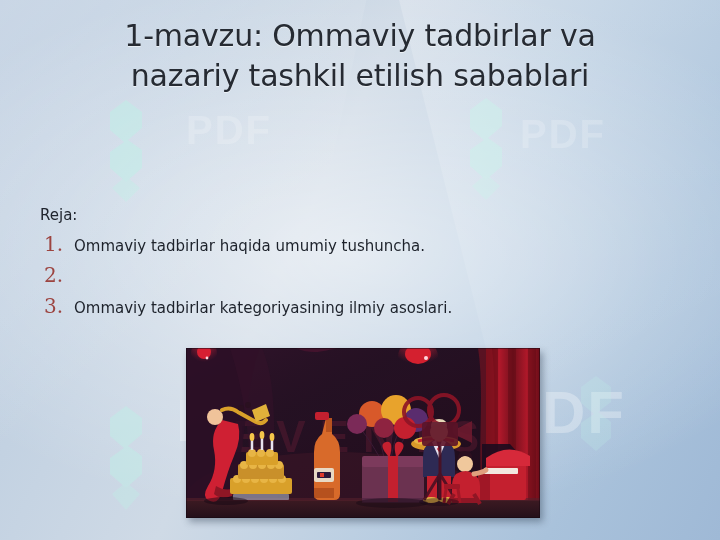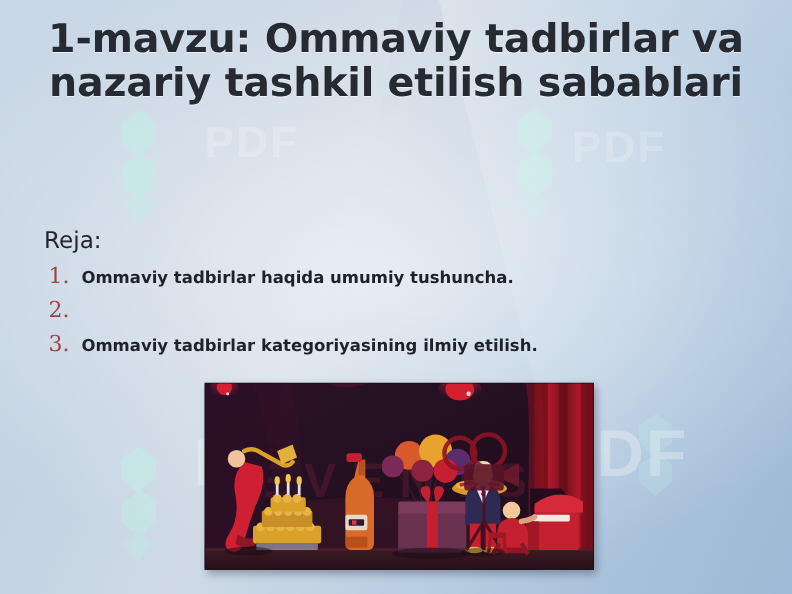--- a/index.html
+++ b/index.html
@@ -66,38 +66,38 @@
   #title-block {
     position: absolute;
     left: 0; top: 16px;
     width: 720px;
     text-align: center;
     padding: 0 14px;
     box-sizing: border-box;
   }
   .title-line {
     font-family: "DejaVu Sans", sans-serif;
-    font-weight: 700;
-    font-size: 36px;
+    font-weight: 400;
+    font-size: 30px;
     line-height: 40px;
     color: #262b33;
     letter-spacing: -0.2px;
     text-shadow: 0 1px 0 rgba(255,255,255,0.55);
   }
 
   
   #reja-block {
     position: absolute;
     left: 40px;
     top: 206px;
     width: 640px;
   }
   .reja-label {
     font-family: "DejaVu Sans", sans-serif;
-    font-size: 21px;
+    font-size: 15px;
     color: #20252e;
     margin-bottom: 8px;
   }
   .reja-list {
     list-style: none;
     margin: 0;
     padding: 0;
   }
   .reja-item {
     display: flex;
@@ -112,21 +112,20 @@
     flex: 0 0 34px;
     text-align: left;
     padding-left: 4px;
     box-sizing: border-box;
   }
   .reja-text {
     font-family: "DejaVu Sans", sans-serif;
     font-size: 15px;
     color: #1d222b;
     line-height: 20px;
-    font-weight: bold;
   }
 
   
   #picture-frame {
     position: absolute;
     left: 186px;
     top: 348px;
     width: 354px;
     height: 170px;
     box-shadow: 3px 4px 7px rgba(40,55,75,0.40);
@@ -190,21 +189,21 @@
     <ul class="reja-list">
       <li class="reja-item">
         <span class="reja-num">1.</span>
         <span class="reja-text">Ommaviy tadbirlar haqida umumiy tushuncha.</span>
       </li>
       <li class="reja-item">
         <span class="reja-num">2.</span>
       </li>
       <li class="reja-item">
         <span class="reja-num">3.</span>
-        <span class="reja-text">Ommaviy tadbirlar kategoriyasining ilmiy etilish.</span>
+        <span class="reja-text">Ommaviy tadbirlar kategoriyasining ilmiy asoslari.</span>
       </li>
     </ul>
   </div>
 
   <div id="picture-frame">
     <svg id="picture-canvas" viewBox="0 0 354 170" preserveAspectRatio="none" aria-hidden="true">
       <defs>
         <linearGradient id="bgGrad" x1="0" y1="0" x2="1" y2="1">
           <stop offset="0%" stop-color="#33142c"></stop>
           <stop offset="35%" stop-color="#27102449"></stop>

